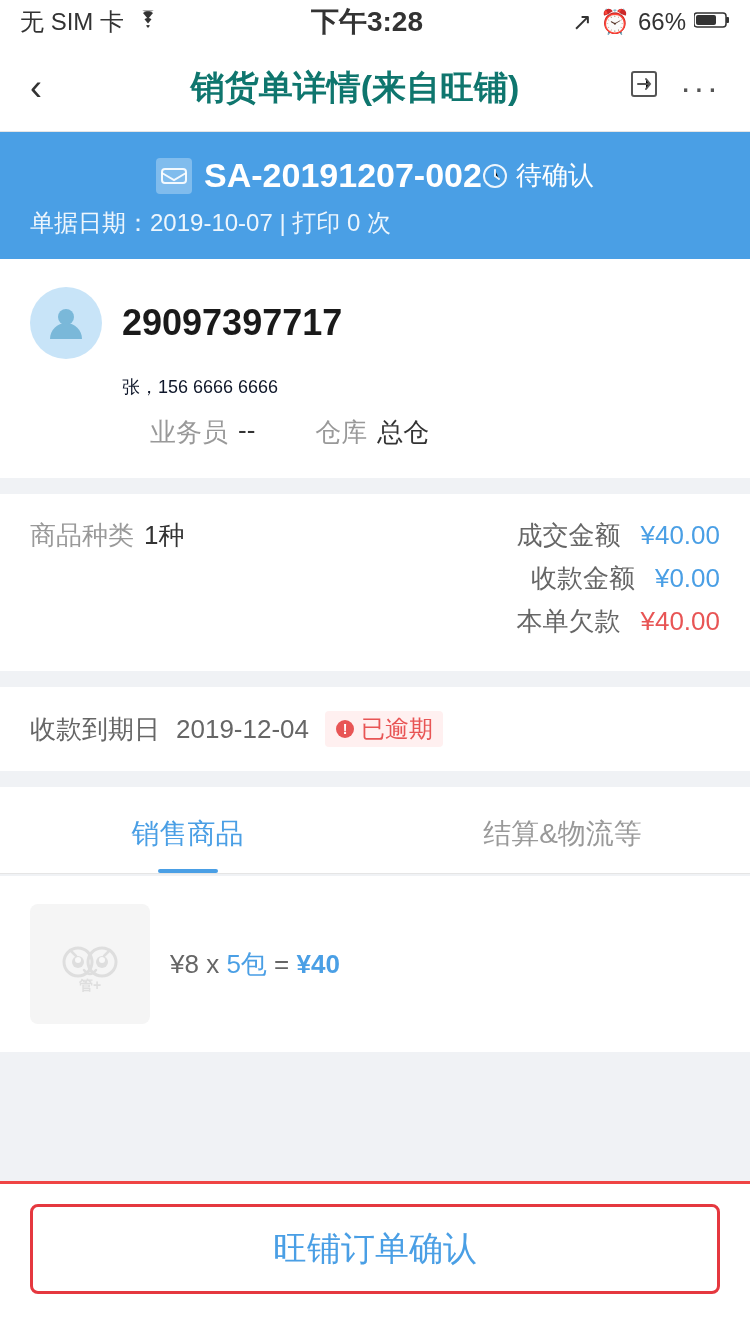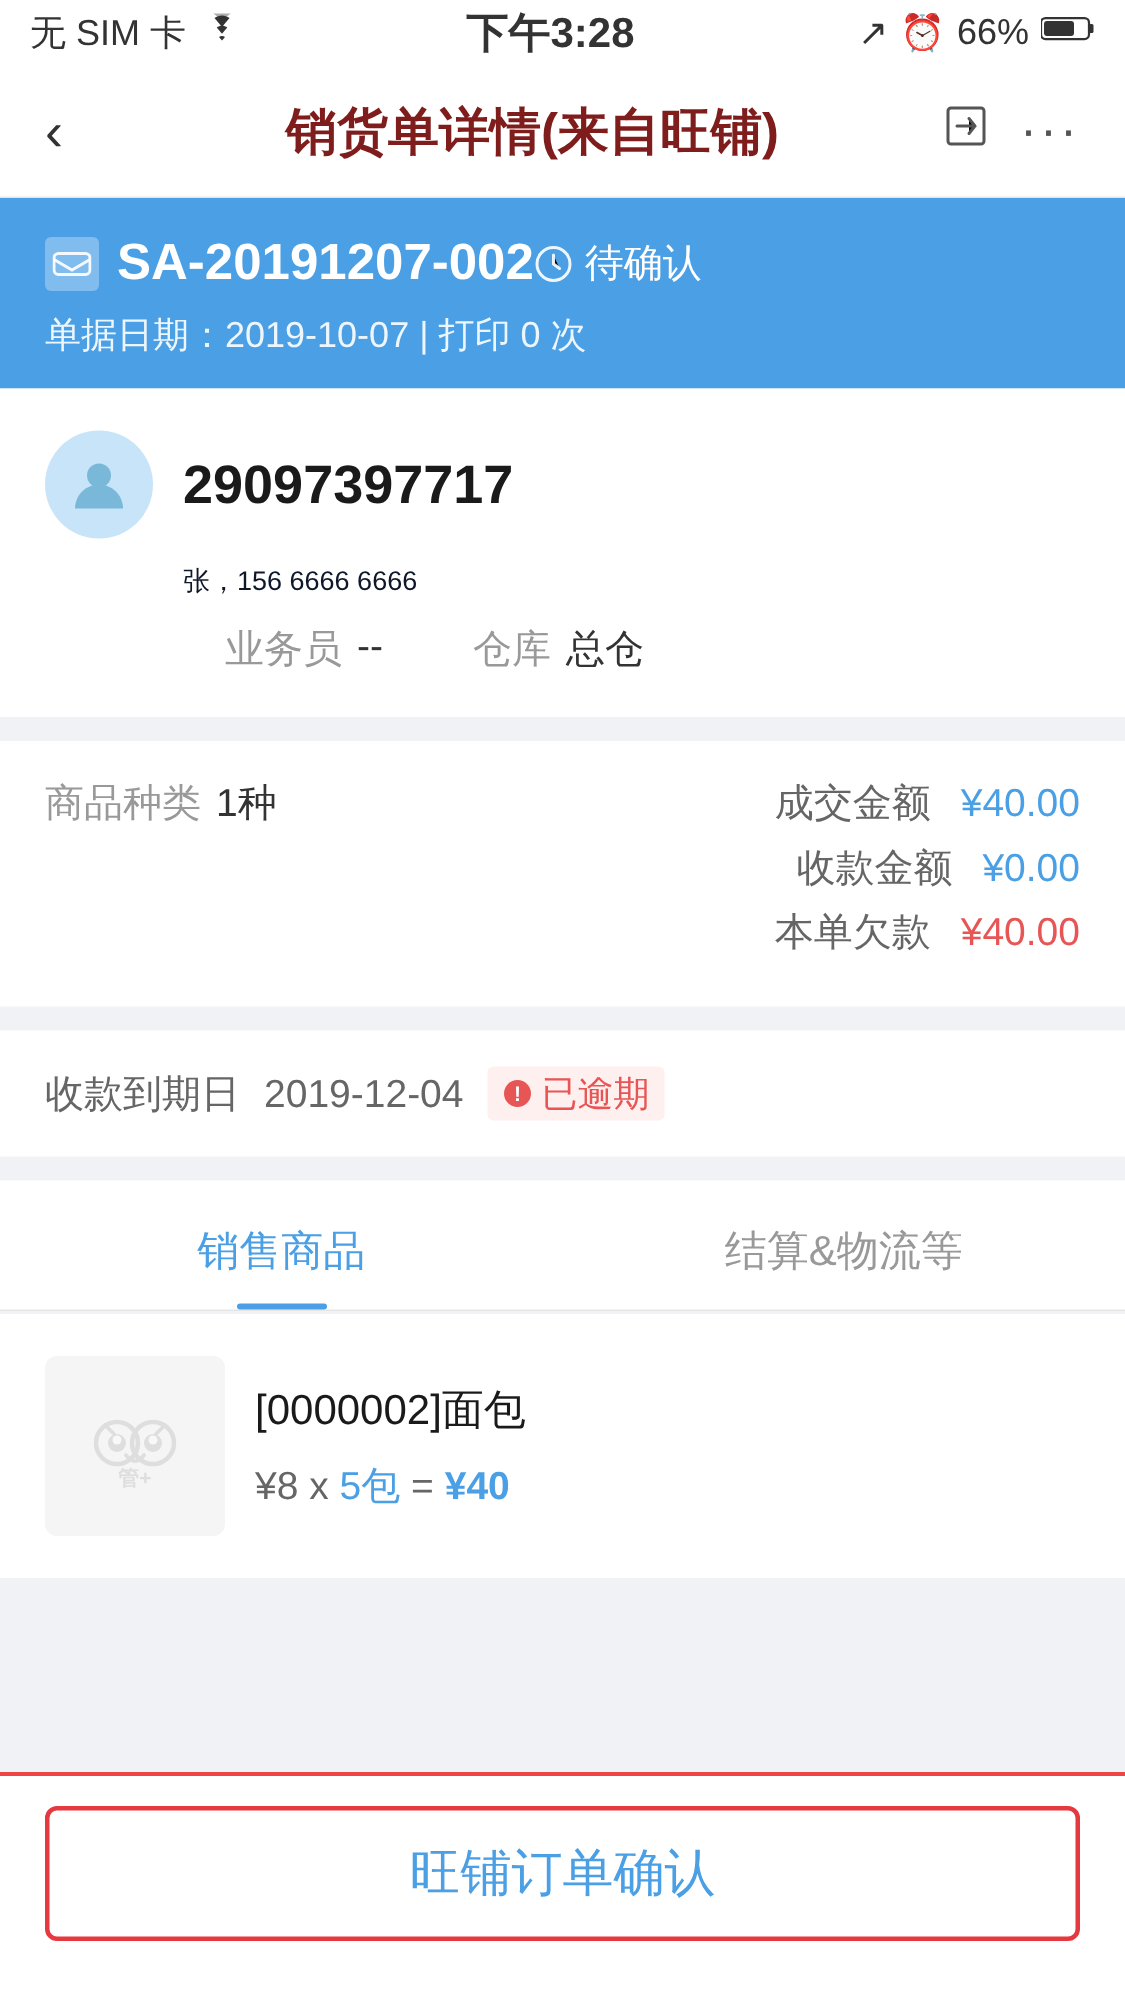--- a/index.html
+++ b/index.html
@@ -43,21 +43,21 @@
     }
     .nav-back {
       font-size: 36px;
       color: #333;
       cursor: pointer;
       width: 60px;
     }
     .nav-title {
       font-size: 34px;
       font-weight: 600;
-      color: #7f1d1d;
+      color: #0f766e;
       flex: 1;
       text-align: center;
     }
     .nav-actions {
       display: flex;
       align-items: center;
       gap: 20px;
       width: 100px;
       justify-content: flex-end;
     }
@@ -69,21 +69,21 @@
 
     
     .order-header {
       background: #4a9fe5;
       padding: 24px 30px 20px;
       margin: 0;
     }
     .order-header-top {
       display: flex;
       align-items: center;
-      justify-content: flex-start;
+      justify-content: center;
       margin-bottom: 12px;
     }
     .order-id {
       font-size: 34px;
       font-weight: 700;
       color: #fff;
       display: flex;
       align-items: center;
       gap: 12px;
     }
@@ -446,21 +446,20 @@
         <circle cx="28" cy="28" r="6" fill="#aaa"></circle>
         <circle cx="52" cy="28" r="6" fill="#aaa"></circle>
         <circle cx="28" cy="26" r="3" fill="white"></circle>
         <circle cx="52" cy="26" r="3" fill="white"></circle>
         <path d="M34 36 Q40 44 46 36" stroke="#aaa" stroke-width="2.5" fill="none" stroke-linecap="round"></path>
         <path d="M20 16 L26 22 M60 16 L54 22" stroke="#aaa" stroke-width="2.5" stroke-linecap="round"></path>
         <text x="40" y="56" text-anchor="middle" fill="#aaa" font-size="14" font-weight="bold">管+</text>
       </svg>
     </div>
     <div class="product-info">
-      <div class="product-name">[0000002]面包</div>
       <div class="product-calc">
         <span>¥8 x </span><span class="qty">5包</span><span> = </span><span class="total">¥40</span>
       </div>
     </div>
   </div>
 </div>
 
 <div class="bottom-area" style="height: 280px;"></div>
 
 <div class="confirm-btn-wrap">

